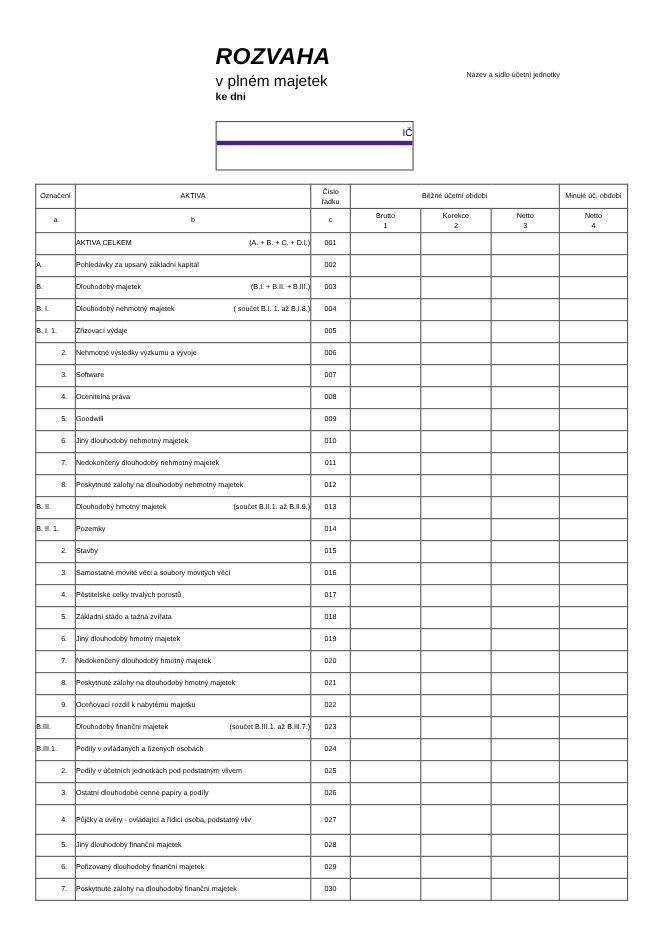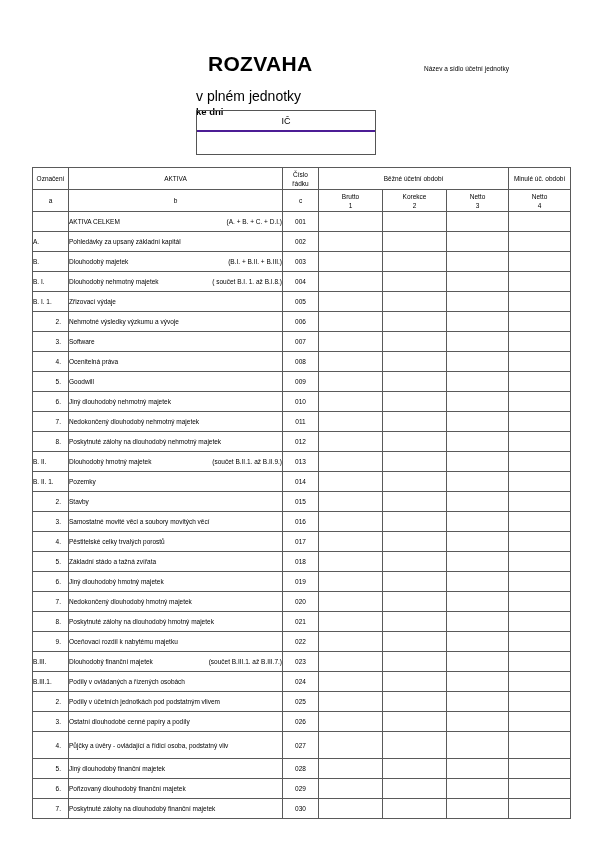--- a/index.html
+++ b/index.html
@@ -28,21 +28,22 @@
     position: absolute;
     left: 196px;
     top: 40px;
     text-align: left;
   }
   .doc-title {
     font-size: 21px;
     font-weight: bold;
     letter-spacing: 0.3px;
     line-height: 24px;
-    margin: 12px;
+    margin: 0;
+    font-style: italic;
   }
   .doc-subtitle {
     font-size: 14px;
     font-weight: normal;
     line-height: 16px;
     margin: 1px 0 0 0;
   }
   .doc-dateline {
     font-size: 9.5px;
     font-weight: bold;
@@ -63,23 +64,23 @@
     position: absolute;
     left: 196px;
     top: 110px;
     width: 180px;
     border: 1px solid #555555;
     box-sizing: border-box;
   }
   .ic-row-label {
     height: 21px;
     line-height: 21px;
-    text-align: center;
+    text-align: right;
     font-size: 9px;
-    border-bottom: 2px solid #4c1d95;
+    border-bottom: 4px solid #4c1d95;
     box-sizing: border-box;
   }
   .ic-row-value {
     height: 22px;
     line-height: 22px;
     text-align: center;
     font-size: 9px;
     box-sizing: border-box;
   }
 
@@ -175,21 +176,21 @@
     height: 20px;
   }
   .row-tall td { height: 27px; }
 </style>
 </head>
 <body>
 
 <div class="header-area">
   <div class="title-block">
     <div class="doc-title">ROZVAHA</div>
-    <div class="doc-subtitle">v plném jednotky</div>
+    <div class="doc-subtitle">v plném majetek</div>
     <div class="doc-dateline">ke dni</div>
   </div>
   <div class="company-label">Název a sídlo účetní jednotky</div>
 </div>
 
 <div class="ic-box">
   <div class="ic-row-label">IČ</div>
   <div class="ic-row-value"></div>
 </div>
 

